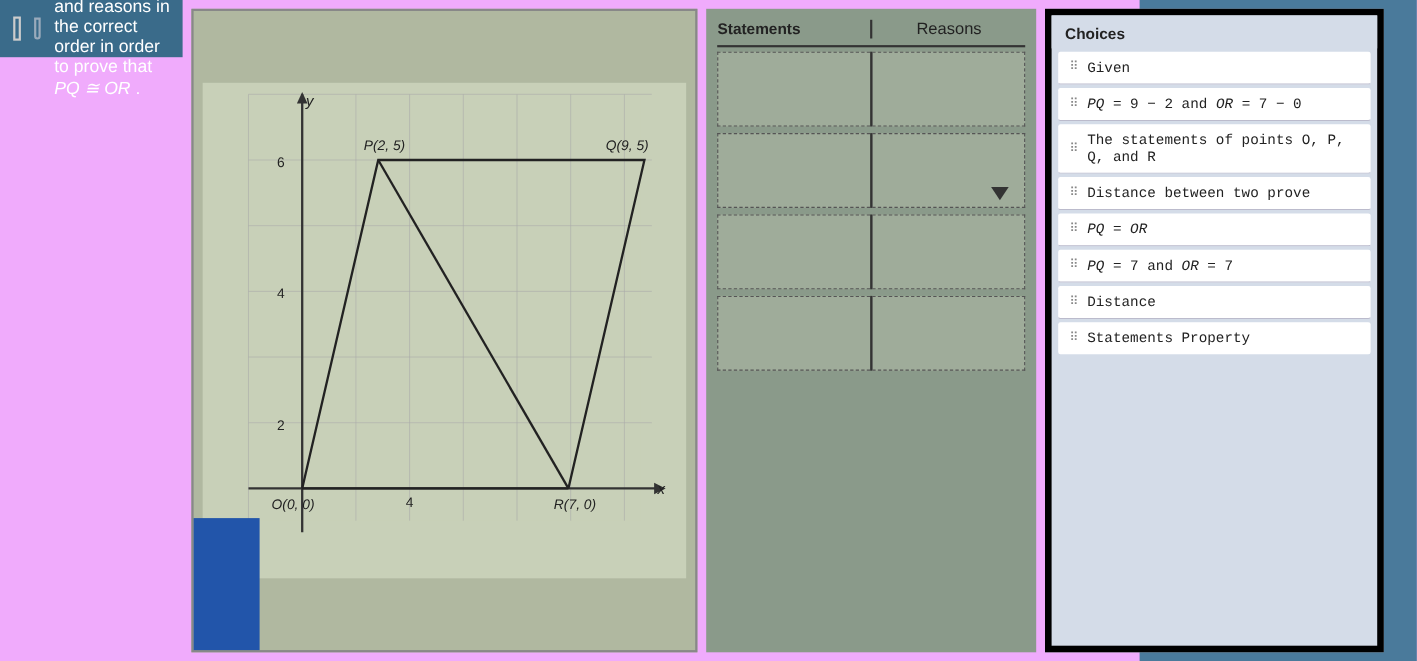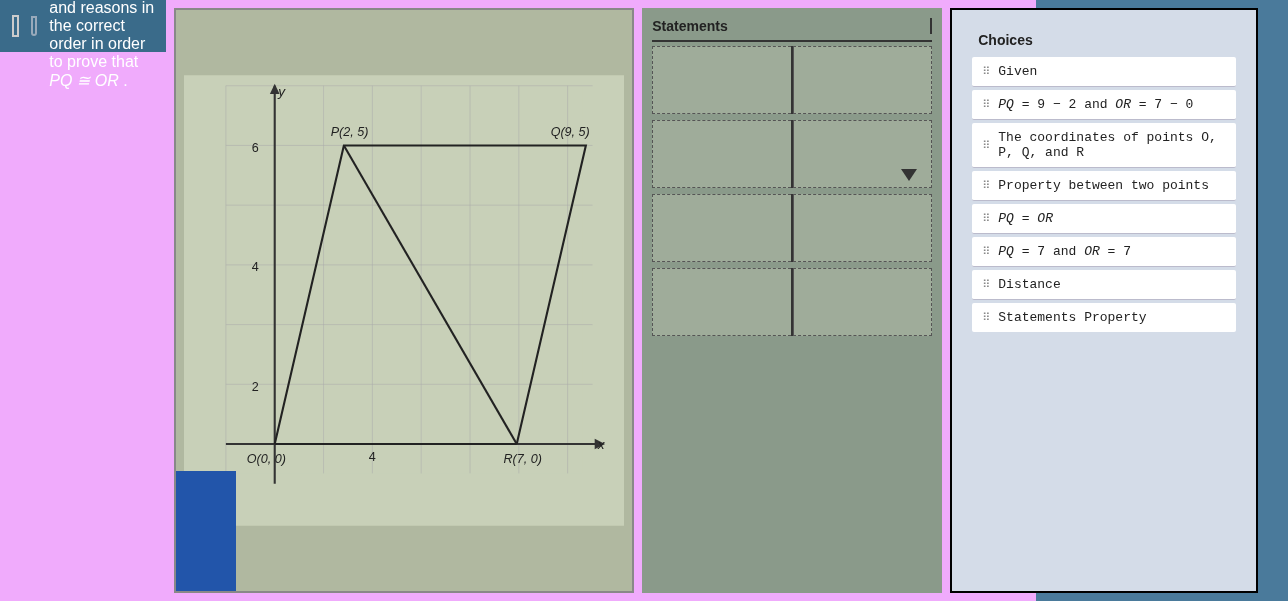--- a/index.html
+++ b/index.html
@@ -147,22 +147,22 @@
 
     .col-divider {
       width: 2px;
       background: #333;
     }
 
     
     .choices-panel {
       width: 308px;
       background: #d4dce8;
-      border: 2px solid #000000;
-      padding: 14px;
+      border: 6px solid #000000;
+      padding: 0;
       flex-shrink: 0;
     }
 
     .choices-title {
       font-weight: bold;
       font-size: 14px;
       color: #222;
       padding: 8px 12px 6px 12px;
       background: #d4dce8;
     }
@@ -300,20 +300,21 @@
         </svg>
       </div>
 
       <div class="bottom-accent"></div>
     </div>
 
     <div class="table-panel">
       <div class="table-header">
         <div class="table-header-statements">Statements</div>
         <div class="table-divider-v"></div>
+        <div class="table-header-reasons">Reasons</div>
       </div>
       <div class="table-rows">
 
         <div class="table-row-item">
           <div class="table-cell table-cell-left"></div>
           <div class="col-divider"></div>
           <div class="table-cell table-cell-right"></div>
         </div>
 
         <div class="table-row-item">
@@ -349,26 +350,26 @@
 
       <div class="choice-item">
         <span class="drag-icon">⠿</span>
         <span class="choice-label">
           <em>PQ</em> = 9 − 2 and <em>OR</em> = 7 − 0
         </span>
       </div>
 
       <div class="choice-item">
         <span class="drag-icon">⠿</span>
-        <span class="choice-label">The coordinates of points O, P, Q, and R</span>
-      </div>
-
-      <div class="choice-item">
-        <span class="drag-icon">⠿</span>
-        <span class="choice-label">Property between two points</span>
+        <span class="choice-label">The statements of points O, P, Q, and R</span>
+      </div>
+
+      <div class="choice-item">
+        <span class="drag-icon">⠿</span>
+        <span class="choice-label">Distance between two prove</span>
       </div>
 
       <div class="choice-item">
         <span class="drag-icon">⠿</span>
         <span class="choice-label">
           <em>PQ</em> = <em>OR</em>
         </span>
       </div>
 
       <div class="choice-item">

